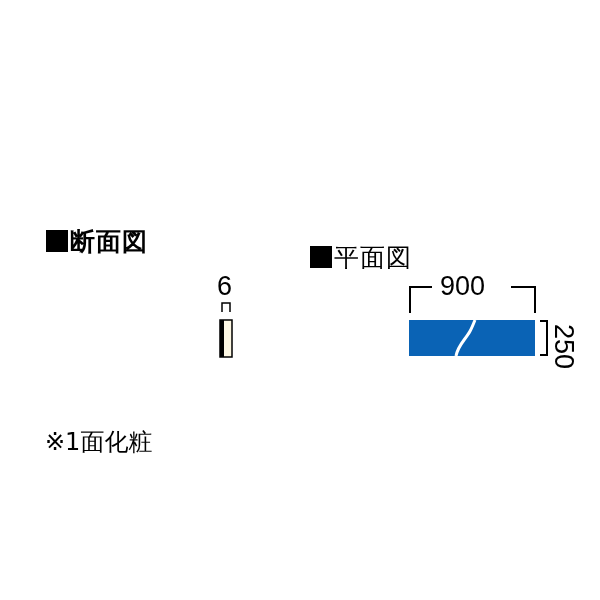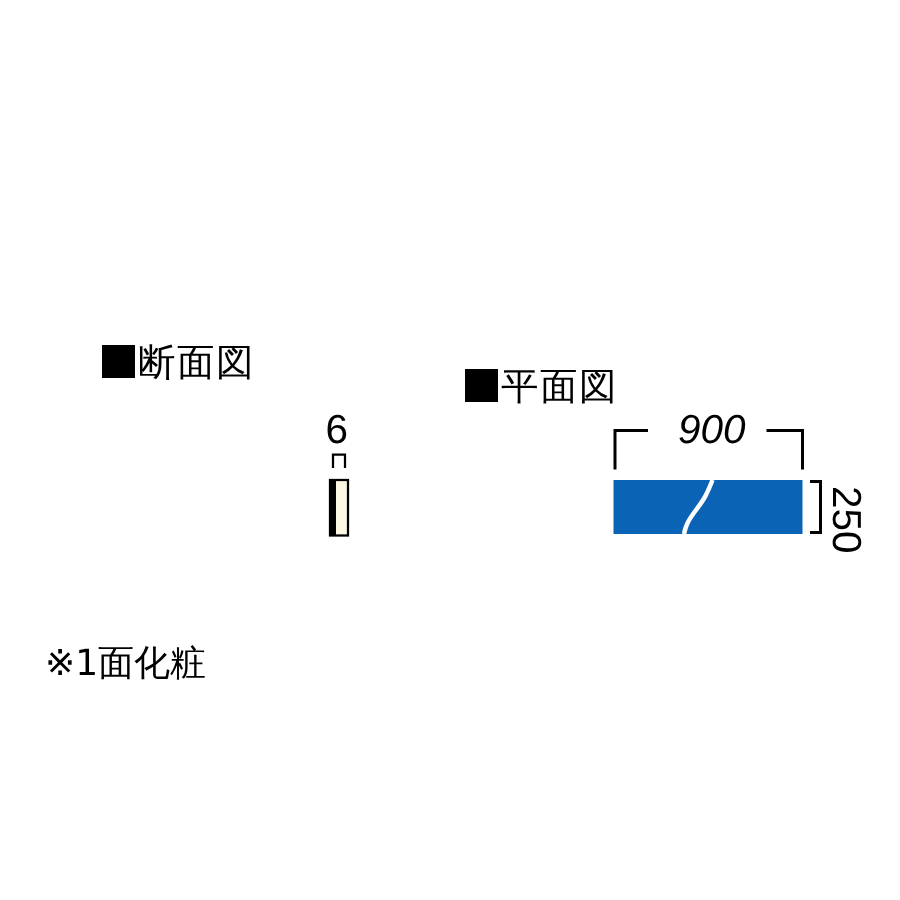--- a/index.html
+++ b/index.html
@@ -8,21 +8,21 @@
     .abs { position: absolute; }
     .heading { font-size: 25px; line-height: 28px; white-space: nowrap; letter-spacing: 1px; }
     .heading .sq { display: inline-block; width: 22px; height: 22px; background: #000; vertical-align: -2px; margin-right: 2px; }
     .dimtext { font-size: 27px; line-height: 28px; font-family: "Liberation Sans", sans-serif; }
     .note { font-size: 24px; line-height: 28px; white-space: nowrap; }
     svg { position: absolute; left: 0; top: 0; }
   </style>
 </head>
 <body>
 
-<div class="abs heading" style="left:68px; top:228px;">
+<div class="abs heading" style="left:46px; top:228px;font-weight:bold;">
   <span class="sq"></span><span>断面図</span>
 </div>
 
 <div class="abs dimtext" style="left:217px; top:272px;">6</div>
 
 <svg width="600" height="600" viewBox="0 0 600 600">
 
   <path d="M222 312 L222 303 L230 303 L230 312" fill="none" stroke="#000" stroke-width="1.5"></path>
 
   <rect x="220" y="320" width="12" height="37" fill="#fdf8e4" stroke="#000" stroke-width="1.5"></rect>
@@ -35,17 +35,17 @@
 
   <path d="M475 320 C 471 330, 470 332, 464 340 C 458 348, 457 351, 456 356" fill="none" stroke="#ffffff" stroke-width="3"></path>
 
   <path d="M540 321 L547 321 L547 355 L540 355" fill="none" stroke="#000" stroke-width="2"></path>
 </svg>
 
 <div class="abs heading" style="left:310px; top:244px;">
   <span class="sq"></span><span>平面図</span>
 </div>
 
-<div class="abs dimtext" style="left:452px; top:272px; letter-spacing:0px;font-style:italic;">900</div>
+<div class="abs dimtext" style="left:440px; top:272px; letter-spacing:0px;">900</div>
 
 <div class="abs dimtext" style="left:545px; top:324px; transform: rotate(90deg); transform-origin: left top; left:578px;">250</div>
 
-<div class="abs note" style="left:30px; top:428px;">※1面化粧</div>
+<div class="abs note" style="left:45px; top:428px;">※1面化粧</div>
 
 </body></html>

